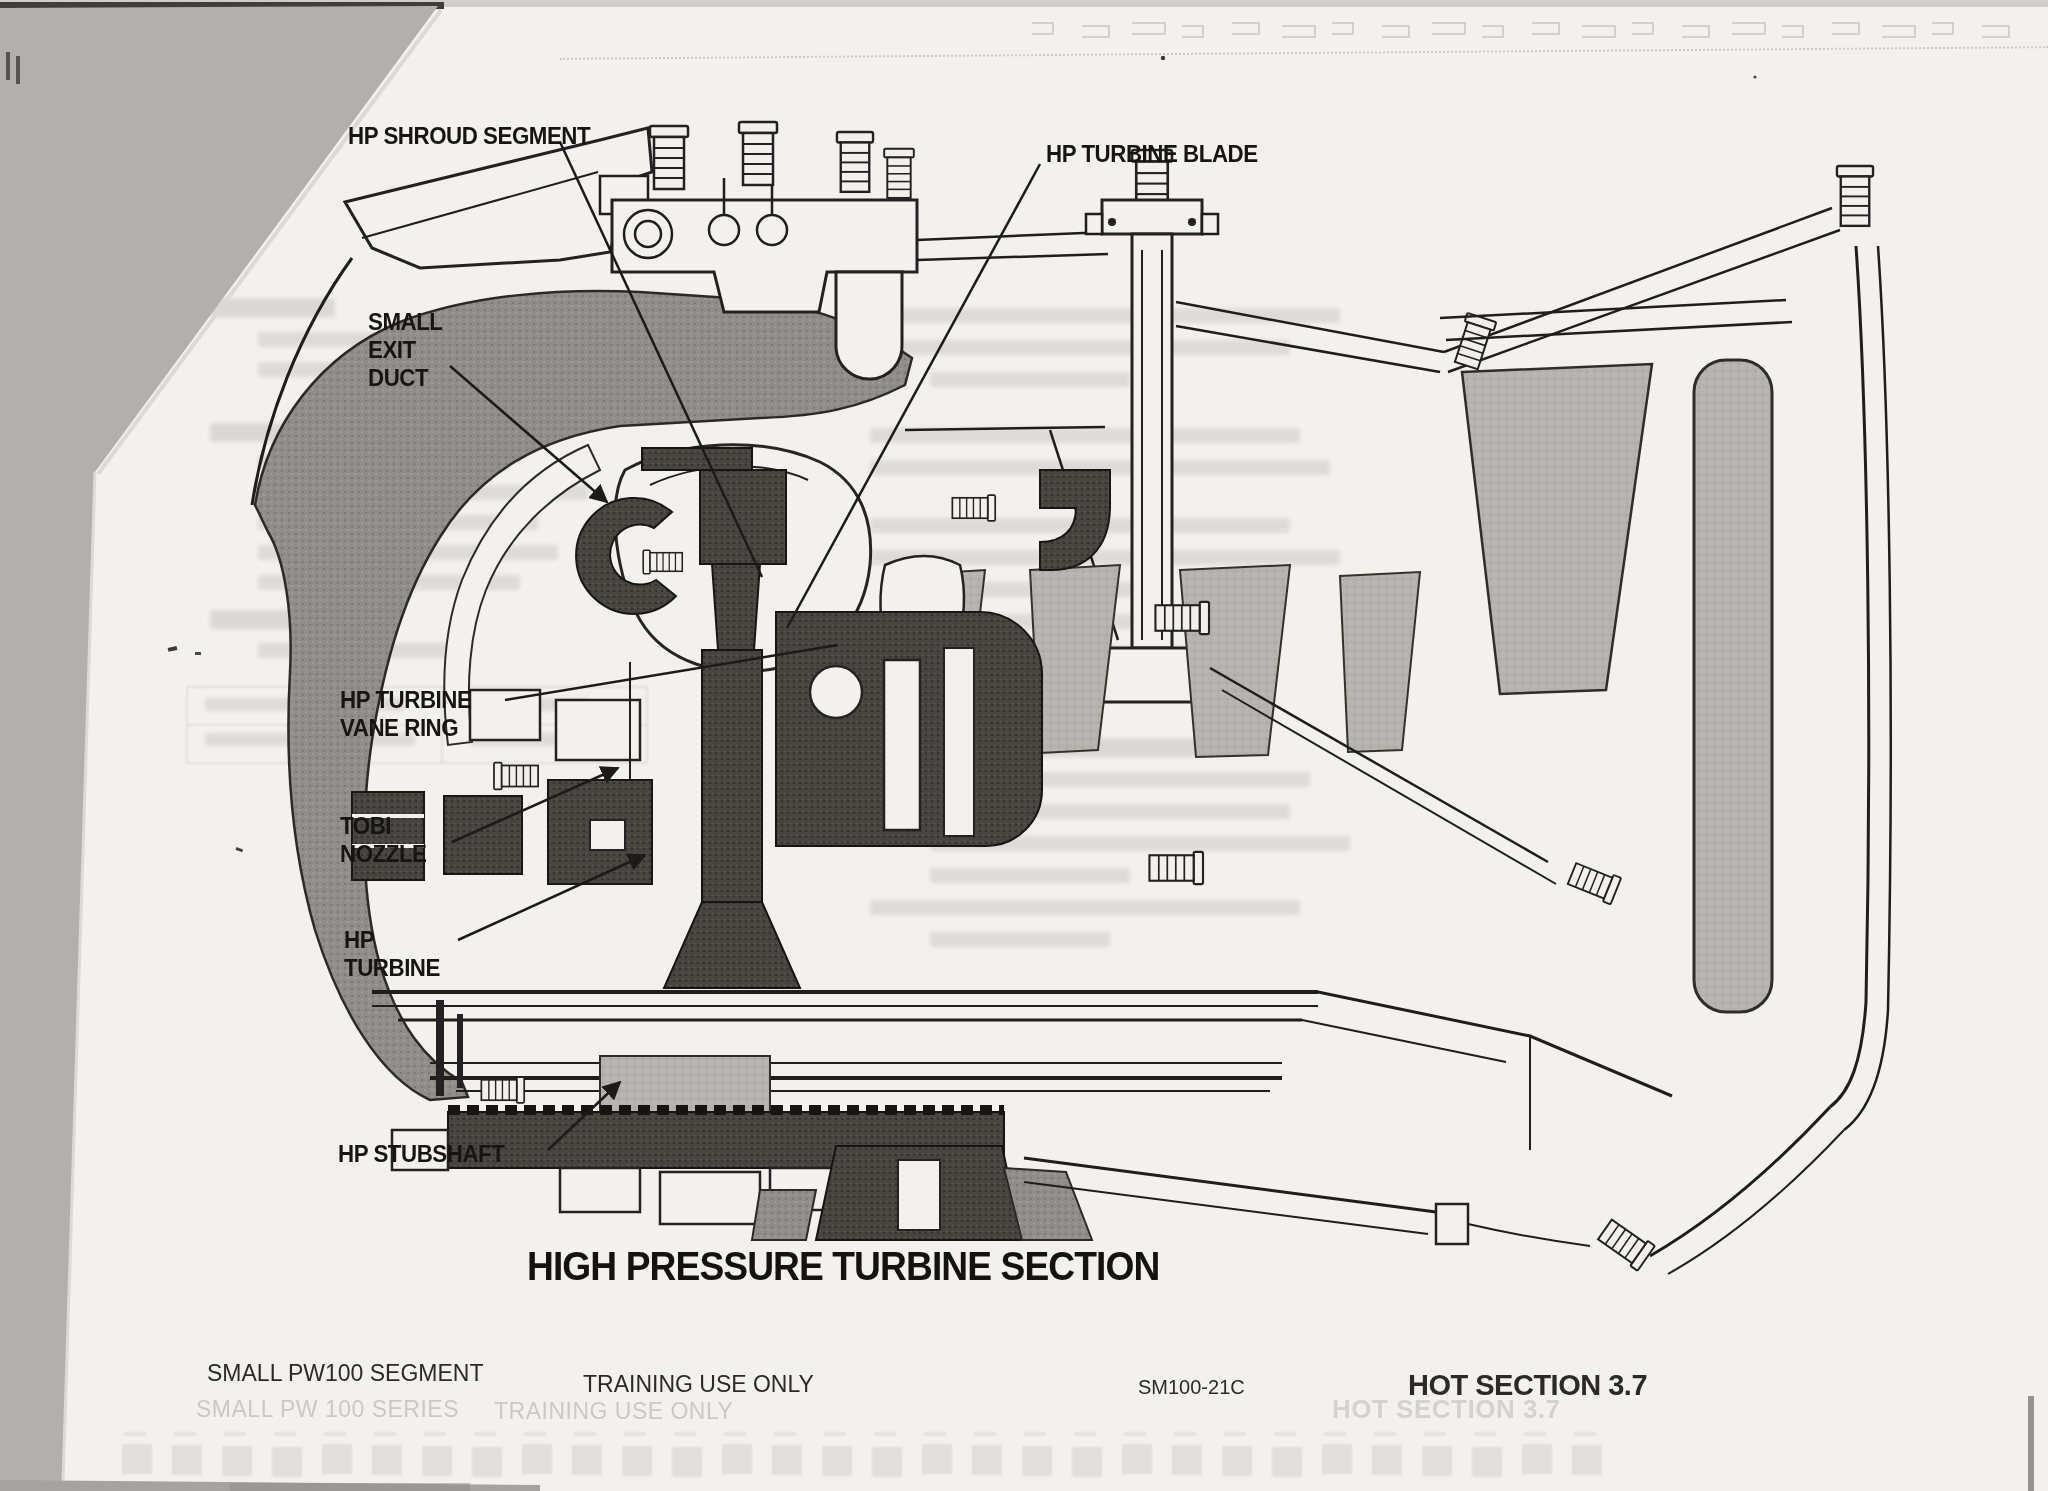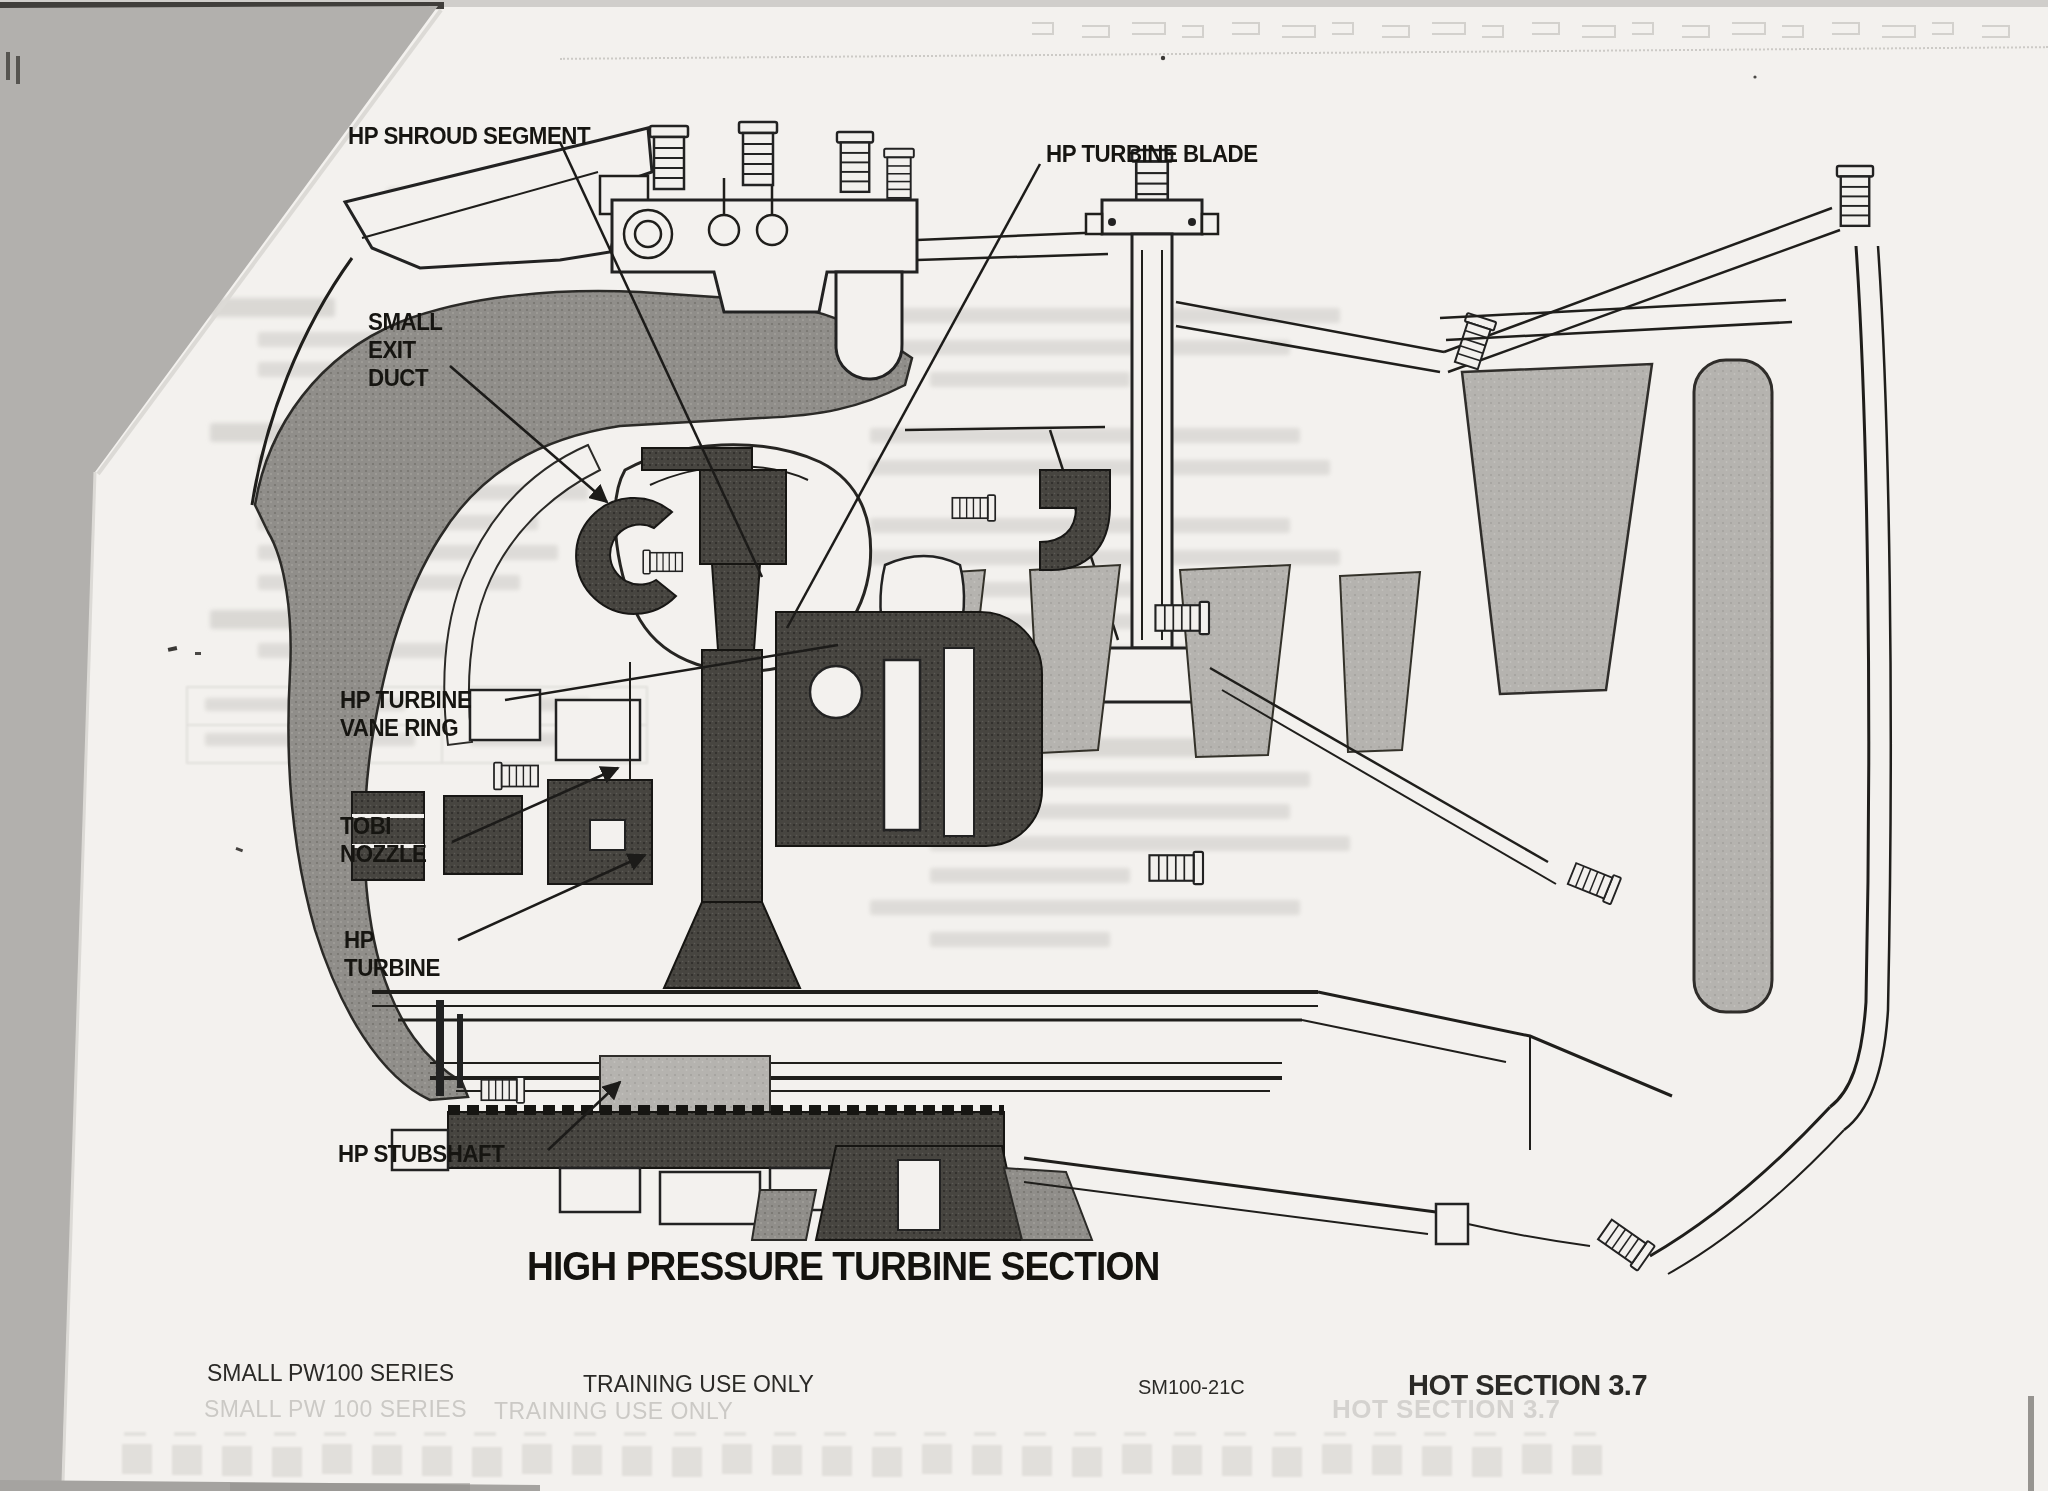--- a/index.html
+++ b/index.html
@@ -79,21 +79,21 @@
     <div class="ghostline" style="left:930px;top:614px;width:320px"></div>
     <div class="ghostline" style="left:930px;top:646px;width:300px"></div>
     <div class="ghostline" style="left:930px;top:678px;width:220px"></div>
     <div class="ghostline ghosthead" style="left:870px;top:738px;width:330px"></div>
     <div class="ghostline" style="left:930px;top:772px;width:380px"></div>
     <div class="ghostline" style="left:930px;top:804px;width:360px"></div>
     <div class="ghostline" style="left:930px;top:836px;width:420px"></div>
     <div class="ghostline" style="left:930px;top:868px;width:200px"></div>
     <div class="ghostline" style="left:870px;top:900px;width:430px"></div>
     <div class="ghostline" style="left:930px;top:932px;width:180px"></div>
-    <div class="ghosttext" style="left:204px;top:1396px">SMALL PW 100 SERIES</div>
+    <div class="ghosttext" style="left:196px;top:1396px">SMALL PW 100 SERIES</div>
     <div class="ghosttext" style="left:494px;top:1398px">TRAINING USE ONLY</div>
     <div class="ghosttext" style="left:1332px;top:1394px;font-size:26px;font-weight:bold;opacity:.38">HOT SECTION 3.7</div>
   <div class="gsq" style="left: 122px; top: 1444px;"></div>
       <div class="gsq-cap" style="left: 124px;"></div>
       <div class="gsq" style="left: 172px; top: 1445px;"></div>
       <div class="gsq-cap" style="left: 174px;"></div>
       <div class="gsq" style="left: 222px; top: 1446px;"></div>
       <div class="gsq-cap" style="left: 224px;"></div>
       <div class="gsq" style="left: 272px; top: 1447px;"></div>
       <div class="gsq-cap" style="left: 274px;"></div>
@@ -397,18 +397,18 @@
       <div>NOZZLE</div>
     </div>
     <div class="callout" style="left:344px;top:926px">
       <div>HP</div>
       <div>TURBINE</div>
     </div>
     <div class="callout" style="left:338px;top:1140px">HP STUBSHAFT</div>
 
     <div id="title">HIGH PRESSURE TURBINE SECTION</div>
 
-    <div class="foot" id="foot-series">SMALL PW100 SERIES</div>
+    <div class="foot" id="foot-series">SMALL PW100 SEGMENT</div>
     <div class="foot" id="foot-training">TRAINING USE ONLY</div>
     <div class="foot" id="foot-doccode">SM100-21C</div>
     <div class="foot" id="foot-section">HOT SECTION 3.7</div>
   </div>
 </div>
 
 </body></html>

